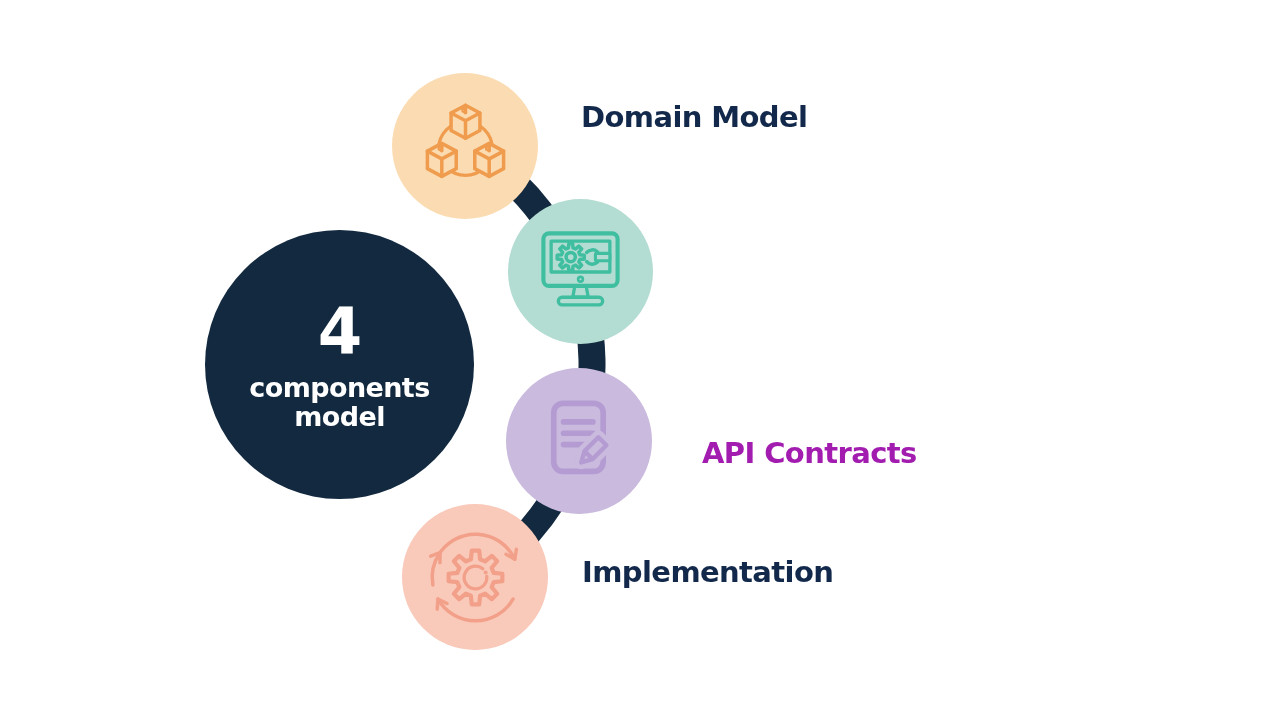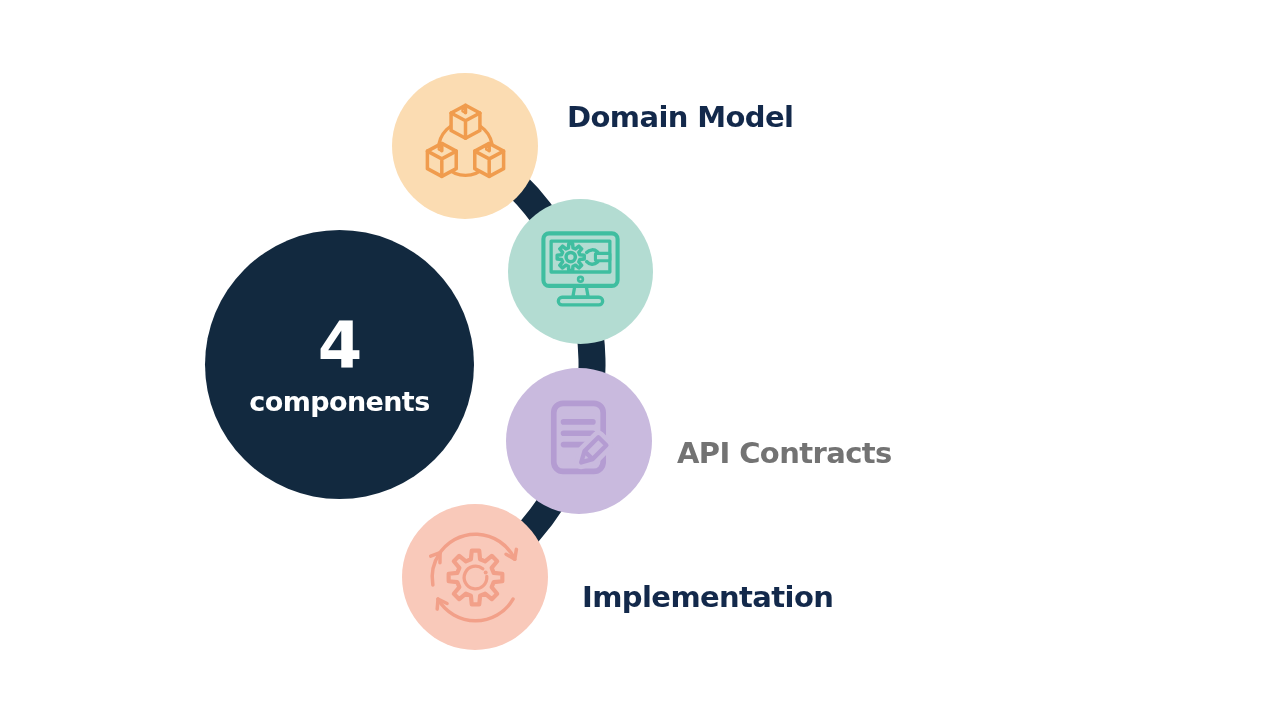--- a/index.html
+++ b/index.html
@@ -27,44 +27,45 @@
   .node svg { width: 103px; height: 103px; display: block; }
   .node-1 { left: 392px; top: 73px;  width: 146px; height: 146px; }
   .node-2 { left: 508px; top: 199px; width: 145px; height: 145px; }
   .node-3 { left: 506px; top: 368px; width: 146px; height: 146px; }
   .node-4 { left: 402px; top: 504px; width: 146px; height: 146px; }
 
   .label {
     position: absolute; font-size: 29px; font-weight: 700; letter-spacing: -0.6px;
     line-height: 36px; white-space: nowrap;
   }
-  .label-1 { left: 567px; top: 99px;  }
+  .label-1 { left: 581px; top: 99px;  }
   .label-2 { left: 676px; top: 249px; }
   .label-3 { left: 677px; top: 435px; }
-  .label-4 { left: 582px; top: 579px; }
+  .label-4 { left: 582px; top: 554px; }
 </style>
 </head>
 <body>
 
 <div class="stage" style="background: rgb(255, 255, 255);">
 
   <svg class="connector-svg" viewBox="0 0 1280 720">
     <defs>
       <path id="gear8" fill="none" stroke-linejoin="round" d="M-3.3,-13.1 L-2.7,-19.3 L2.7,-19.3 L3.3,-13.1 L6.9,-11.6 L11.7,-15.6 L15.6,-11.7 L11.6,-6.9
            L13.1,-3.3 L19.3,-2.7 L19.3,2.7 L13.1,3.3 L11.6,6.9 L15.6,11.7 L11.7,15.6 L6.9,11.6
            L3.3,13.1 L2.7,19.3 L-2.7,19.3 L-3.3,13.1 L-6.9,11.6 L-11.7,15.6 L-15.6,11.7 L-11.6,6.9
            L-13.1,3.3 L-19.3,2.7 L-19.3,-2.7 L-13.1,-3.3 L-11.6,-6.9 L-15.6,-11.7 L-11.7,-15.6 L-6.9,-11.6 Z"></path>
     </defs>
     <path id="arc-path" d="M 464.6 146 A 252 252 0 0 1 475.1 577.8" fill="none" stroke="#12293F" stroke-width="27"></path>
   </svg>
 
   <div class="center-circle" style="background: rgb(18, 41, 63); color: rgb(255, 255, 255);">
     <div class="center-number">4</div>
     <div class="center-caption">
       <div>components</div>
+      <div>model</div>
     </div>
   </div>
 
   <div class="node node-1" style="--bg: #FBDCB2; color: rgb(240, 156, 78);">
     <svg viewBox="0 0 100 100">
       <circle cx="50" cy="52" r="26" fill="none" stroke="currentColor" stroke-width="3.2"></circle>
       <g stroke="currentColor" stroke-width="3.4" stroke-linejoin="round" stroke-linecap="round">
         <g transform="translate(50,26)">
           <path d="M0,-16 L14,-8.5 L14,8.5 L0,16 L-14,8.5 L-14,-8.5 Z" style="fill:var(--bg)"></path>
           <path d="M-14,-8.5 L0,-1 L14,-8.5 M0,-1 L0,16 M0,-16 L0,-8.8" fill="none"></path>
@@ -125,16 +126,16 @@
         <path d="M79.7,27.4 L88.1,32.3 L89.7,22.7" stroke-width="3.4"></path>
         <path d="M86.4,71 A 42 42 0 0 1 13.6,71" stroke-width="3.4"></path>
         <path d="M22.4,75.2 L13.6,71 L12.8,80.7" stroke-width="3.4"></path>
         <path d="M8.6,57.3 A 42 42 0 0 1 15.6,25.9" stroke-width="3.4"></path>
         <path d="M15.5,35.6 L15.6,25.9 L6.5,29.3" stroke-width="3.4"></path>
       </g>
     </svg>
   </div>
 
   <div class="label label-1" style="color: rgb(19, 41, 75);">Domain Model</div>
-  <div class="label label-3" style="color: #737373;">API Contracts</div>
+  <div class="label label-3" style="color: #a21caf; margin-left: 25px;">API Contracts</div>
   <div class="label label-4" style="color: rgb(19, 41, 75);">Implementation</div>
 
 </div>
 
 </body></html>

